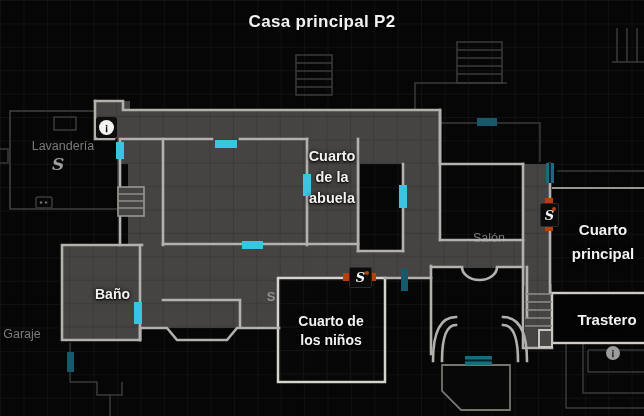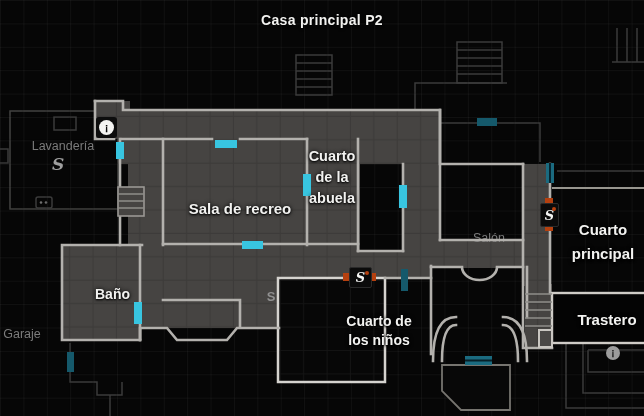--- a/index.html
+++ b/index.html
@@ -22,21 +22,21 @@
   .door-i{fill:var(--door-inactive,#15596b);}
   .door-m{fill:#1b6b80;}
   .dimtext{fill:var(--label-dim,#7b7b7b);font-size:12.5px;text-anchor:middle;}
   .saveS{fill:#9f9f9f;font-family:"DejaVu Serif", serif;font-style:italic;font-weight:bold;}
   .lbl{
     position:absolute;color:var(--label,#f2f2f0);font-weight:bold;text-align:center;
     white-space:pre-line;text-shadow:0 0 4px rgba(0,0,0,.95), 0 1px 2px #000;
     line-height:1.35;
   }
   .title{position:absolute;top:12px;left:0;width:100%;text-align:center;
-    color:var(--label,#f2f2f0);font-size:14px;font-weight:bold;letter-spacing:.3px;
+    color:var(--label,#f2f2f0);font-size:17px;font-weight:bold;letter-spacing:.3px;
     text-shadow:0 1px 3px #000;}
   .item-icon{position:absolute;background:#0d0d0d;border-radius:3px;
     display:flex;align-items:center;justify-content:center;}
   .item-icon .disc{background:#f4f4f2;border-radius:50%;width:15px;height:15px;
     display:flex;align-items:center;justify-content:center;
     color:#0a0a0a;font-weight:bold;font-size:11px;line-height:1;}
   .item-icon.dim-marker{background:transparent;}
   .item-icon.dim-marker .disc{background:#9c9c9c;width:14px;height:14px;font-size:10px;color:#141414;}
   .slock{position:absolute;}
   .slock .bar{position:absolute;background:var(--lock-accent,#b5400f);}
@@ -160,26 +160,25 @@
       <rect x="401" y="269" width="7" height="22" class="door-i"></rect>
       <rect x="546" y="163" width="8" height="20" class="door-m"></rect>
       <rect x="549" y="163" width="2" height="20" fill="#072530"></rect>
       <rect x="465" y="356" width="27" height="9" class="door-m"></rect>
       <rect x="465" y="359.5" width="27" height="2" fill="#062028"></rect>
     </g>
   </svg>
 
   <div class="title">Casa principal P2</div>
 
-  <div class="lbl" style="left:160px;top:199px;width:160px;font-size:15px;">Sala de recreo</div>
   <div class="lbl" style="left:292px;top:146px;width:80px;font-size:14.5px;line-height:21px;">Cuarto
 de la
 abuela</div>
   <div class="lbl" style="left:62px;top:285px;width:101px;font-size:14px;">Baño</div>
-  <div class="lbl" style="left:281px;top:312px;width:100px;font-size:14px;line-height:19px;margin-left:48px;">Cuarto de
+  <div class="lbl" style="left:281px;top:312px;width:100px;font-size:14px;line-height:19px;">Cuarto de
 los niños</div>
   <div class="lbl" style="left:553px;top:218px;width:100px;font-size:15px;line-height:24px;">Cuarto
 principal</div>
   <div class="lbl" style="left:557px;top:310px;width:100px;font-size:15px;">Trastero</div>
 
   <div class="item-icon" style="left:96px;top:117px;width:21px;height:21px;">
     <span class="disc">¡</span>
   </div>
   <div class="item-icon dim-marker" style="left:605px;top:345px;width:16px;height:16px;">
     <span class="disc">¡</span>

